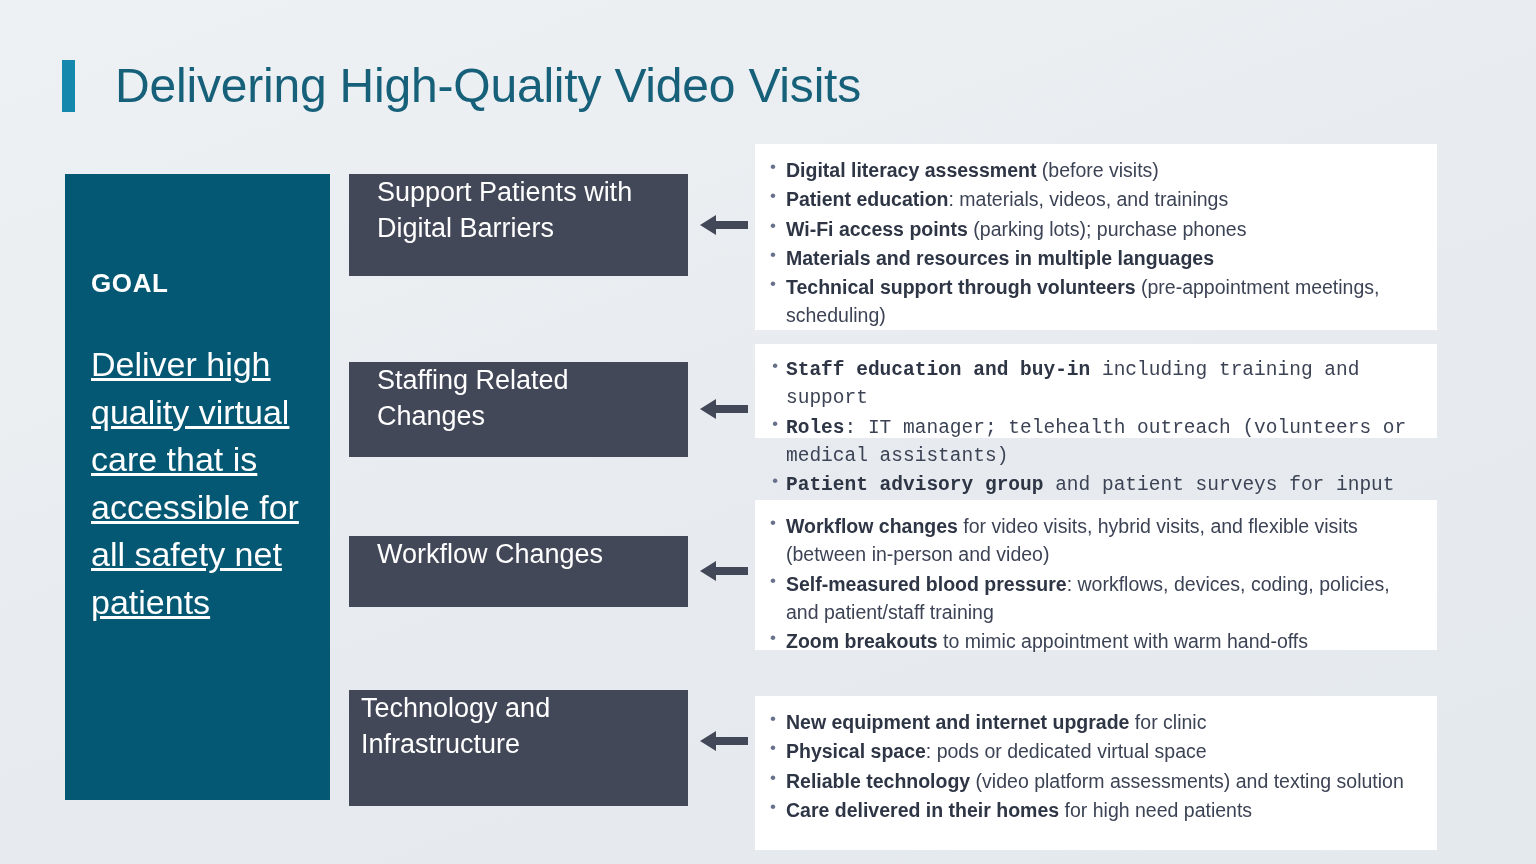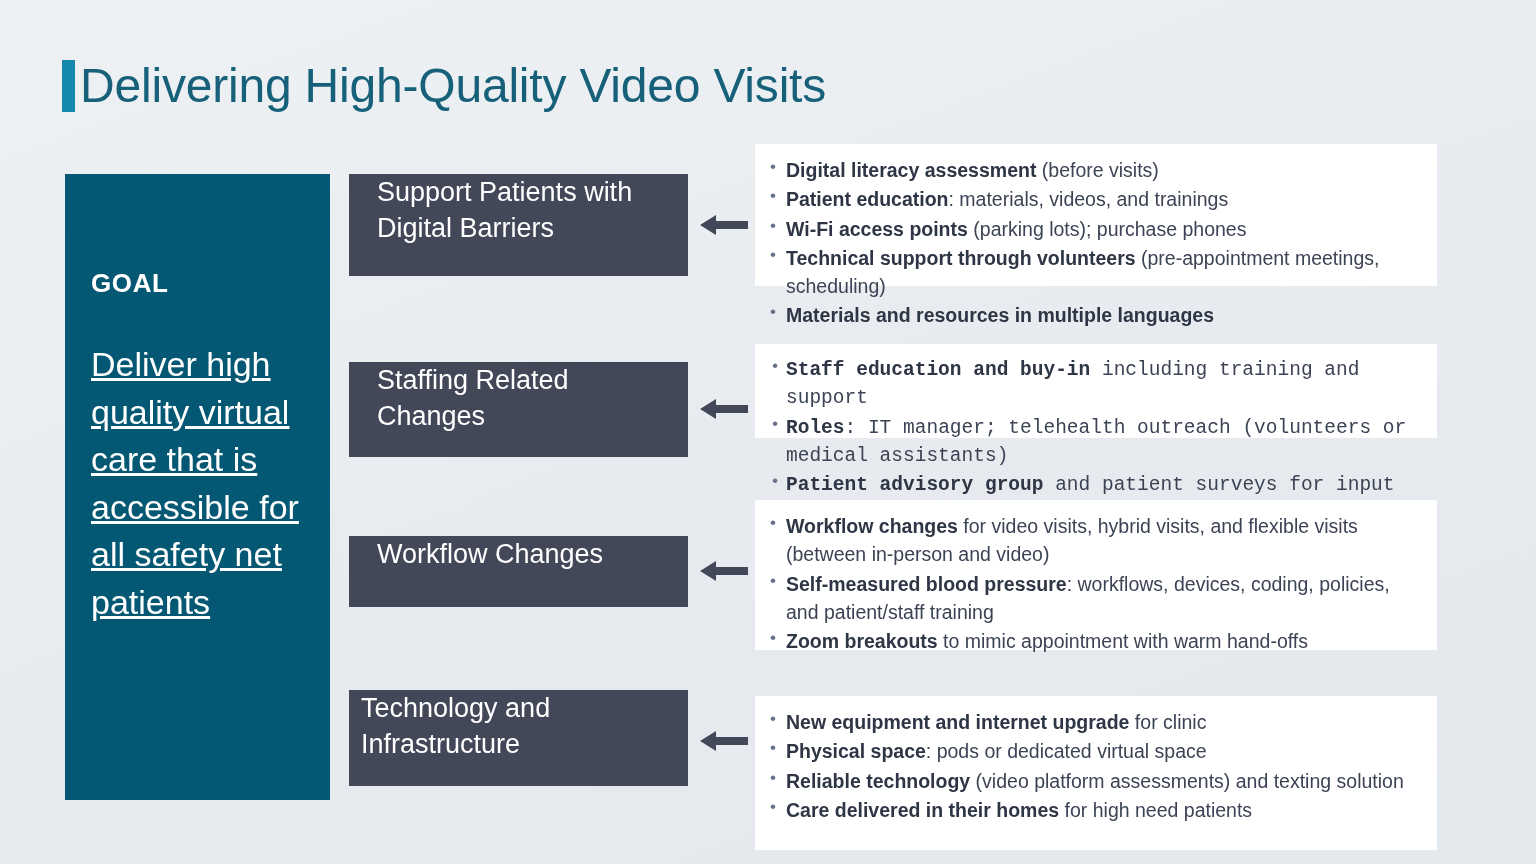--- a/index.html
+++ b/index.html
@@ -19,21 +19,21 @@
     height: 864px;
   }
 
   
   .title-row {
     position: absolute;
     left: 62px;
     top: 58px;
     display: flex;
     align-items: center;
-    gap: 5px;
+    gap: 40px;
   }
   .title-accent {
     width: 13px;
     height: 52px;
     background: #1589ad;
   }
   .title-text {
     font-size: 48px;
     color: #17607a;
     letter-spacing: -0.2px;
@@ -73,42 +73,42 @@
     box-sizing: border-box;
     display: flex;
     align-items: flex-start;
     padding: 0 28px;
     font-size: 27px;
     line-height: 1.34;
   }
   .cat-1 { top: 174px; height: 102px; }
   .cat-2 { top: 362px; height: 95px; }
   .cat-3 { top: 536px; height: 71px; }
-  .cat-4 { top: 690px; height: 96px; padding-left: 12px; }
+  .cat-4 { top: 690px; height: 116px; padding-left: 12px; }
 
   .arrow {
     position: absolute;
     left: 700px;
     width: 48px;
     height: 26px;
   }
   .arrow-1 { top: 212px; }
   .arrow-2 { top: 396px; }
   .arrow-3 { top: 558px; }
   .arrow-4 { top: 728px; }
 
   .panel {
     position: absolute;
     left: 755px;
     width: 682px;
     background: #ffffff;
     box-sizing: border-box;
     padding: 12px 18px 12px 14px;
   }
-  .panel-1 { top: 144px; height: 142px; }
+  .panel-1 { top: 144px; height: 186px; }
   .panel-2 { top: 344px; height: 94px; font-family: Liberation Mono, monospace; }
   .panel-3 { top: 500px; height: 150px; }
   .panel-4 { top: 696px; height: 154px; }
 
   .bullet-list {
     margin: 0;
     padding: 0;
     list-style: none;
   }
   .bullet-item {
@@ -153,22 +153,22 @@
     <span>Support Patients with Digital Barriers</span>
   </div>
   <svg class="arrow arrow-1" viewBox="0 0 48 26">
     <path d="M0 13 L16 3 L16 9 L48 9 L48 17 L16 17 L16 23 Z" fill="#434859"></path>
   </svg>
   <div class="panel panel-1">
     <ul class="bullet-list">
         <li class="bullet-item"><b>Digital literacy assessment</b><span> (before visits)</span></li>
         <li class="bullet-item"><b>Patient education</b><span>: materials, videos, and trainings</span></li>
         <li class="bullet-item"><b>Wi-Fi access points</b><span> (parking lots); purchase phones</span></li>
+        <li class="bullet-item"><b>Materials and resources in multiple languages</b></li>
         <li class="bullet-item"><b>Technical support through volunteers</b><span> (pre-appointment meetings, scheduling)</span></li>
-        <li class="bullet-item"><b>Materials and resources in multiple languages</b></li>
       </ul>
   </div>
 
   <div class="cat-box cat-2">
     <span>Staffing Related Changes</span>
   </div>
   <svg class="arrow arrow-2" viewBox="0 0 48 26">
     <path d="M0 13 L16 3 L16 9 L48 9 L48 17 L16 17 L16 23 Z" fill="#434859"></path>
   </svg>
   <div class="panel panel-2">

